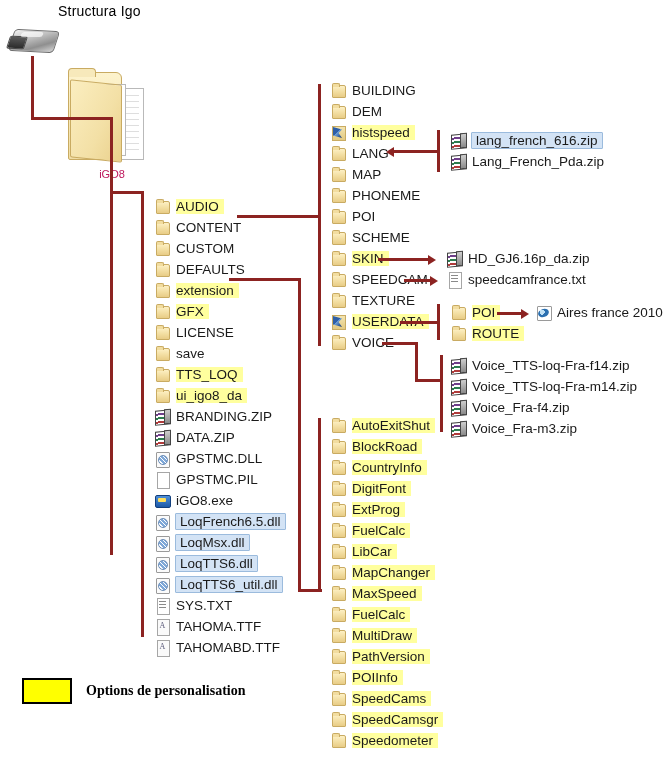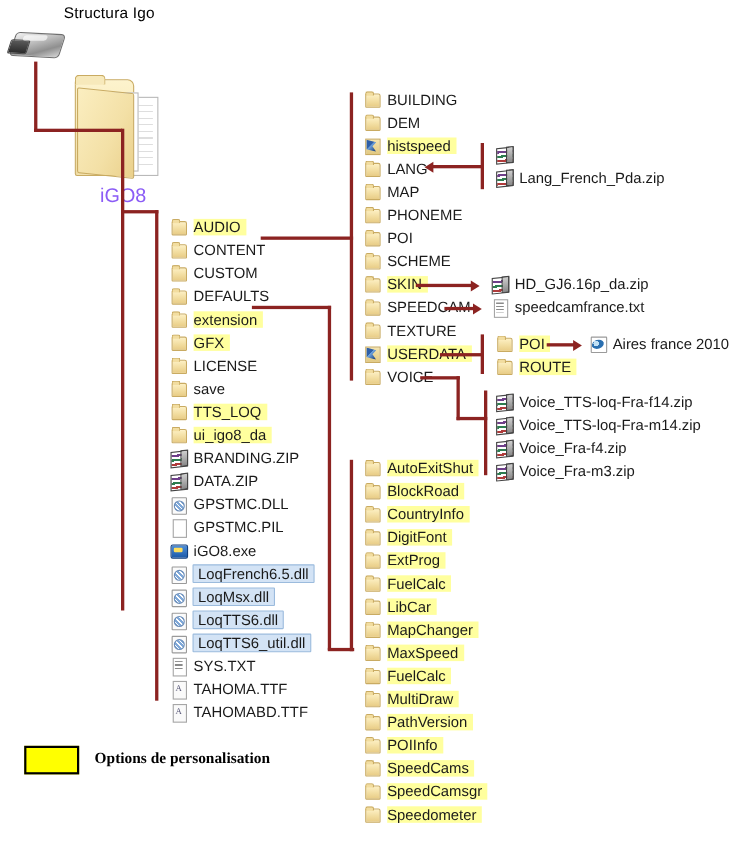--- a/index.html
+++ b/index.html
@@ -172,21 +172,21 @@
     background:repeating-linear-gradient(180deg,#dedede 0 1px,transparent 1px 6px);
   }
   #bigfolder .front{
     position:absolute;left:2px;top:14px;width:50px;height:76px;
     background:linear-gradient(115deg,#fbeec0 0%,#f3e0a6 60%,#ead08b 100%);
     border:1px solid #c9ab62;border-radius:2px;
     transform:skewY(6deg);
   }
   #igo8label{
     position:absolute;left:72px;top:168px;width:80px;text-align:center;
-    font-size:18px;color:#8b5cf6;
+    font-size:11px;color:#be185d;
   }
 
   
   #legend{position:absolute;left:22px;top:678px;display:flex;align-items:center;}
   #legend .swatch{width:46px;height:22px;background:#ffff00;border:2px solid #000;}
   #legend .ltxt{margin-left:14px;font-size:14px;font-weight:bold;font-family:"Liberation Serif",serif;color:#000;}
 </style>
 </head>
 <body>
 
@@ -388,20 +388,21 @@
   <div class="ln lnv" style="left: 437px; top: 304px; width: 3px; height: 36px; background: rgb(140, 35, 33);"></div>
 
   <div class="ln lnh" style="left: 382px; top: 342px; width: 36px; height: 3px; background: rgb(140, 35, 33);"></div>
   <div class="ln lnv" style="left: 415px; top: 342px; width: 3px; height: 40px; background: rgb(140, 35, 33);"></div>
   <div class="ln lnh" style="left: 415px; top: 379px; width: 28px; height: 3px; background: rgb(140, 35, 33);"></div>
   <div class="ln lnv" style="left: 440px; top: 355px; width: 3px; height: 77px; background: rgb(140, 35, 33);"></div>
 
   <div class="col" id="col-lang" style="left:448px;top:130px;width:210px;">
       <div class="row sel">
         <span class="ico ic-zip"></span>
+        <span class="lbl">lang_french_616.zip</span>
       </div>
       <div class="row">
         <span class="ico ic-zip"></span>
         <span class="lbl">Lang_French_Pda.zip</span>
       </div>
     </div>
 
   <div class="col" id="col-skin" style="left:444px;top:248px;width:210px;">
       <div class="row">
         <span class="ico ic-zip"></span>

